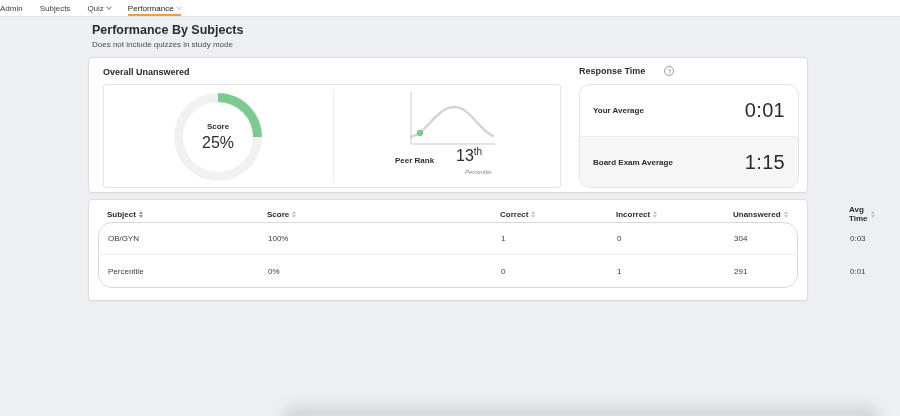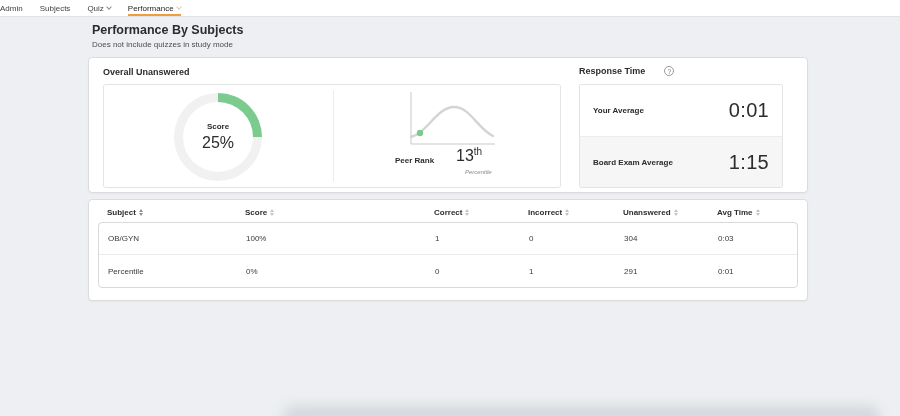--- a/index.html
+++ b/index.html
@@ -71,42 +71,42 @@
   .peer-caption { position:absolute; left:361px; top:84px; font-size:6px; font-style:italic; color:#8a8a8a; }
 
   
   #rt-title { position:absolute; left:490px; top:8px; display:flex; align-items:center; gap:19px; }
   .q-icon {
     width:10px; height:10px; border:1px solid #9a9a9a; border-radius:50%;
     font-size:6.5px; color:#777; display:inline-flex; align-items:center; justify-content:center;
     cursor:pointer;
   }
   #rt-box {
-    position:absolute; left:490px; top:26px; width:204px; height:104px;
-    border:1px solid #e4e4e4; border-radius:2px; overflow:hidden; background:#fff;
+    position:absolute; left:490px; top:26px; width:220px; height:104px;
+    border:1px solid #e4e4e4; border-radius:11px; overflow:hidden; background:#fff;
   }
   .rt-row { height:51px; display:flex; align-items:center; justify-content:space-between; padding:0 13px; }
   .rt-row.alt { height:52px; background:#f6f6f7; border-top:1px solid #ececec; }
   .rt-label { font-size:8px; font-weight:bold; color:#2c2c2c; }
   .rt-value { font-size:20px; color:#2c2c2c; letter-spacing:.3px; }
 
   
-  .tbl-grid { display:grid; grid-template-columns:138px 97px 92px 94px 95px 94px 1fr; align-items:center; }
+  .tbl-grid { display:grid; grid-template-columns:138px 97px 92px 94px 95px 94px 1fr; align-items:center;gap:22px; }
   .tbl-header { position:absolute; left:18px; right:14px; top:5px; height:14px; font-size:8px; font-weight:bold; color:#2c2c2c; }
   .th { display:flex; align-items:center; gap:3px; cursor:pointer; }
   .sort { display:inline-flex; flex-direction:column; gap:1px; }
   .sort i { width:0; height:0; border-left:2.5px solid transparent; border-right:2.5px solid transparent; }
   .sort i.up { border-bottom:3px solid #c4c4c4; }
   .sort i.dn { border-top:3px solid #c4c4c4; }
   .sort.active i.up { border-bottom-color:#8f8f8f; }
   .sort.active i.dn { border-top-color:#8f8f8f; }
 
   .rows-box {
     position:absolute; left:9px; right:9px; top:22px; height:66px;
-    border:1px solid #d9d9d9; border-radius:4px; background:#fff;
+    border:1px solid #d9d9d9; border-radius:14px; background:#fff;
   }
   .t-row { height:32px; padding-left:9px; font-size:8px; color:#3a3a3a; cursor:pointer; }
   .t-row.first { border-bottom:1px solid #ececec; }
   .score-bar { width:77px; height:7px; border-radius:3.5px; background:#d9d9d9; }
 
   
   .bottom-blob {
     position:absolute; left:283px; top:405px; width:597px; height:36px;
     background:#c6cad2; opacity:.6; filter:blur(6px); border-radius:12px;
   }

